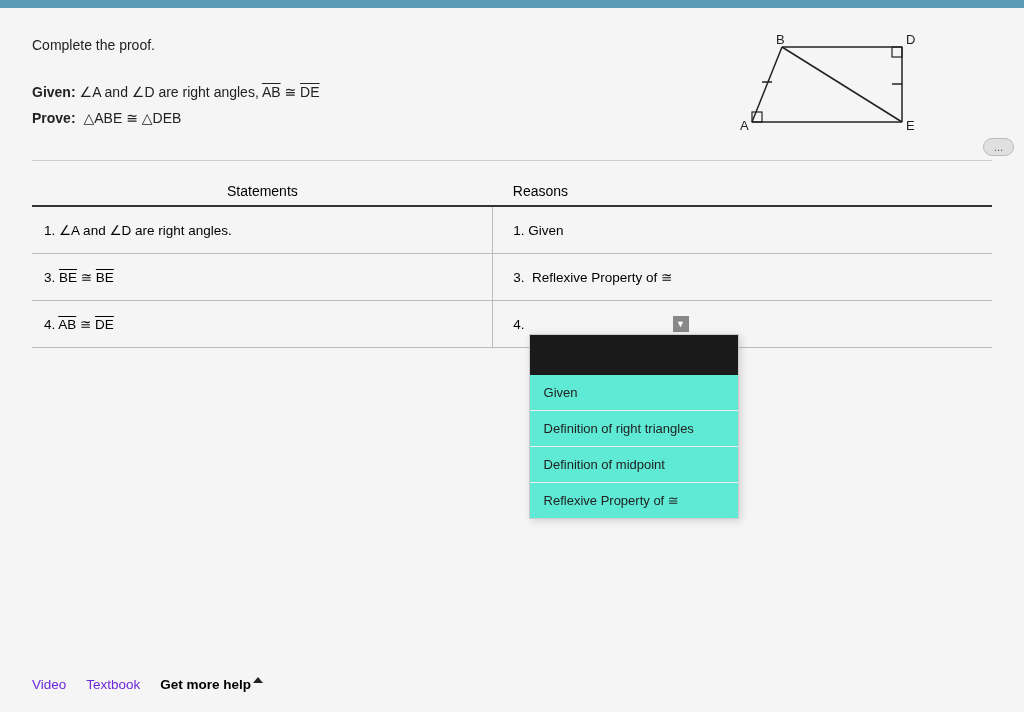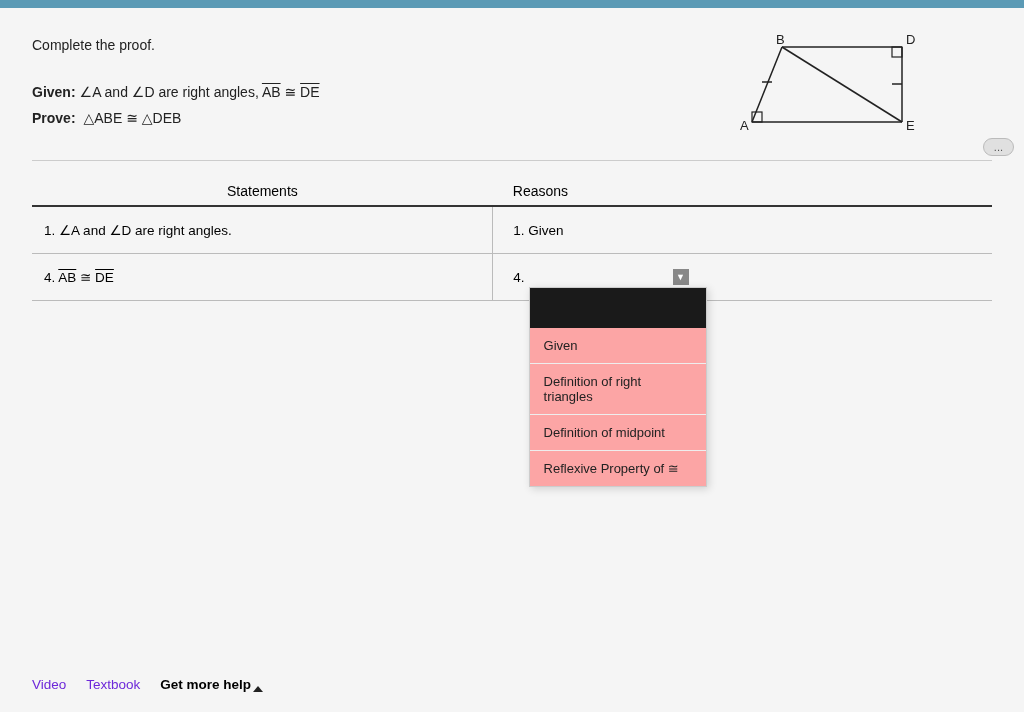--- a/index.html
+++ b/index.html
@@ -148,22 +148,22 @@
       text-align: center;
       line-height: 16px;
       cursor: pointer;
       flex-shrink: 0;
     }
 
     .dropdown-menu {
       position: absolute;
       left: 0;
       top: 100%;
-      width: 178px;
-      background: #fca5a5;
+      width: 210px;
+      background: #5eead4;
       border: 1px solid #ccc;
       box-shadow: 2px 2px 8px rgba(0,0,0,0.15);
       z-index: 100;
       margin-top: 2px;
     }
 
     .dropdown-menu .dropdown-header {
       background: #1a1a1a;
       height: 40px;
       width: 100%;
@@ -197,21 +197,21 @@
       font-weight: 500;
       cursor: pointer;
       background: none;
       border: none;
       font-size: 13.5px;
       font-family: Arial, sans-serif;
     }
 
     .get-more-help {
       display: flex;
-      align-items: flex-end;
+      align-items: flex-start;
       gap: 0;
       cursor: pointer;
       font-weight: 600;
       font-size: 13.5px;
     }
 
     .chevron-up {
       display: inline-block;
       width: 0;
       height: 0;
@@ -286,20 +286,24 @@
       </tr>
     </thead>
     <tbody>
 
       <tr>
         <td>1. ∠A and ∠D are right angles.</td>
         <td>1. Given</td>
       </tr>
 
 
+      <tr>
+        <td>3. <span class="overline">BE</span> ≅ <span class="overline">BE</span></td>
+        <td>3. &nbsp;Reflexive Property of ≅</td>
+      </tr>
 
       <tr>
         <td>4. <span class="overline">AB</span> ≅ <span class="overline">DE</span></td>
         <td>
           <div class="dropdown-cell">
             <span>4.</span>
             <div style="position:relative; flex:1;">
               <div style="display:flex; align-items:center; gap:4px;">
                 <span style="min-width:140px;">&nbsp;</span>
                 <span class="dropdown-arrow">▼</span>

